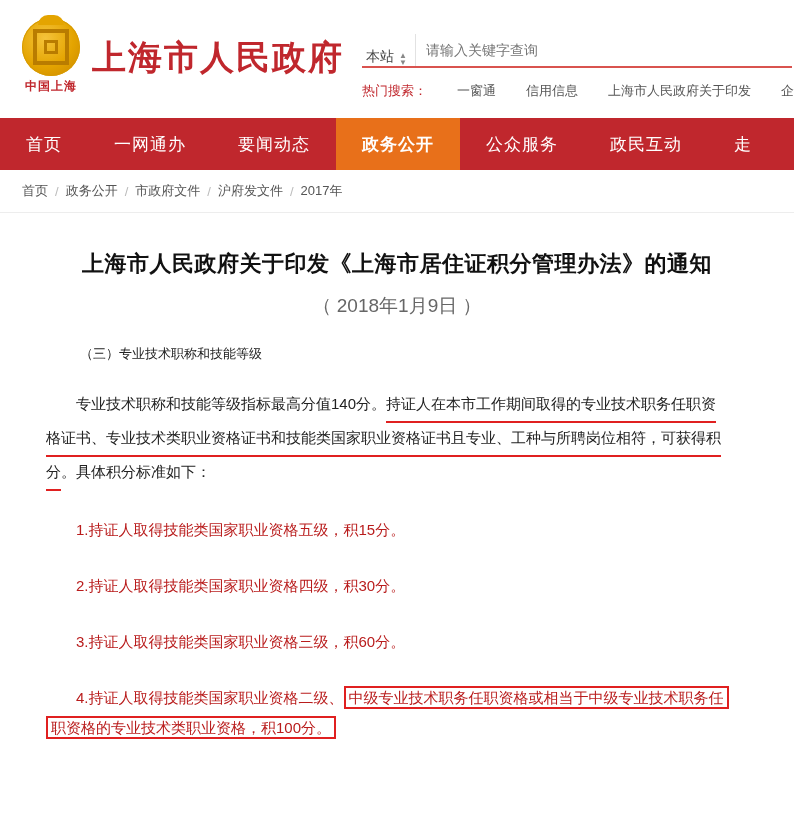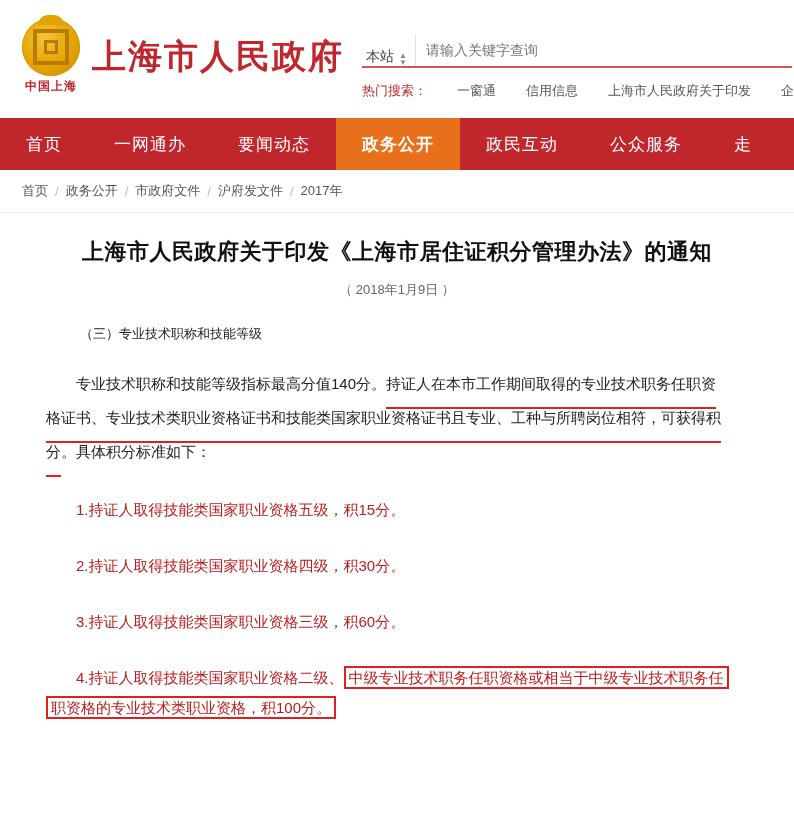--- a/index.html
+++ b/index.html
@@ -74,21 +74,21 @@
     font-size: 12px;
     font-weight: bold;
     letter-spacing: 1px;
     margin-top: 2px;
   }
   .logo-text {
     margin-left: 8px;
   }
   .site-title {
     color: #c0272d;
-    font-family: Liberation Serif, serif;
+    font-family: Liberation Sans, sans-serif;
     font-size: 34px;
     font-weight: bold;
     letter-spacing: 2px;
     line-height: 42px;
     white-space: nowrap;
   }
   .site-url {
     color: #c0272d;
     font-size: 15px;
     letter-spacing: 0.5px;
@@ -195,24 +195,25 @@
     padding: 22px 46px 0 46px;
   }
   .doc-title {
     text-align: center;
     font-family: "Liberation Serif", serif;
     font-size: 22px;
     font-weight: bold;
     color: #111;
     line-height: 34px;
     letter-spacing: 0.5px;
+    margin-top: 12px;
   }
   .doc-date {
     text-align: center;
-    font-size: 13px;
+    font-size: 19px;
     color: #666;
     margin-top: 12px;
   }
   .section-head {
     font-family: "Liberation Serif", serif;
     font-size: 13px;
     color: #222;
     margin-top: 26px;
     padding-left: 34px;
   }
@@ -225,21 +226,21 @@
   }
   .list-item {
     font-size: 15px;
     line-height: 30px;
     color: #b91c1c;
     margin-top: 26px;
     text-indent: 2em;
   }
   .u-red {
     border-bottom: 2px solid #e02020;
-    padding-bottom: 15px;
+    padding-bottom: 9px;
   }
   .box-red {
     border: 2px solid #e02020;
     padding: 1px 3px;
   }
 </style>
 </head>
 <body>
 
 <div class="header">
@@ -276,22 +277,22 @@
       <a class="hot-item" href="#">企业服务云</a>
     </div>
   </div>
 </div>
 
 <div class="nav">
   <div class="nav-item">首页</div>
   <div class="nav-item">一网通办</div>
   <div class="nav-item">要闻动态</div>
   <div class="nav-item active">政务公开</div>
+  <div class="nav-item">公众服务</div>
   <div class="nav-item">政民互动</div>
-  <div class="nav-item">公众服务</div>
   <div class="nav-item">走</div>
 </div>
 
 <div class="breadcrumb">
   <a href="#">首页</a>
   <span class="sep">/</span>
   <a href="#">政务公开</a>
   <span class="sep">/</span>
   <a href="#">市政府文件</a>
   <span class="sep">/</span>

